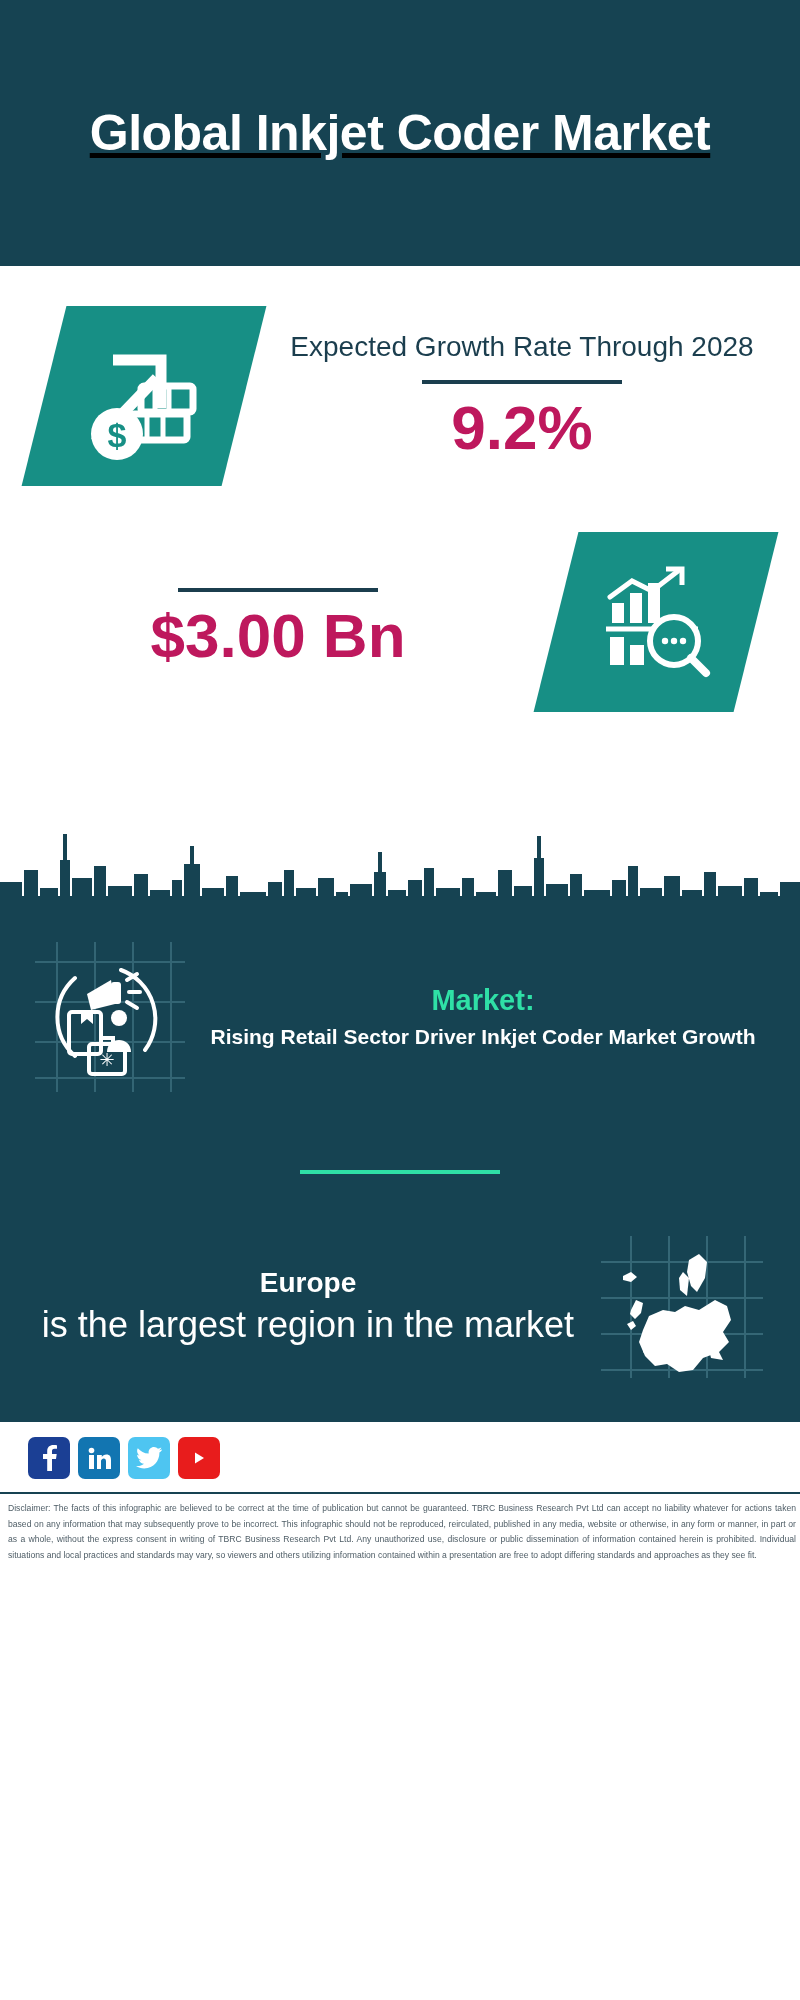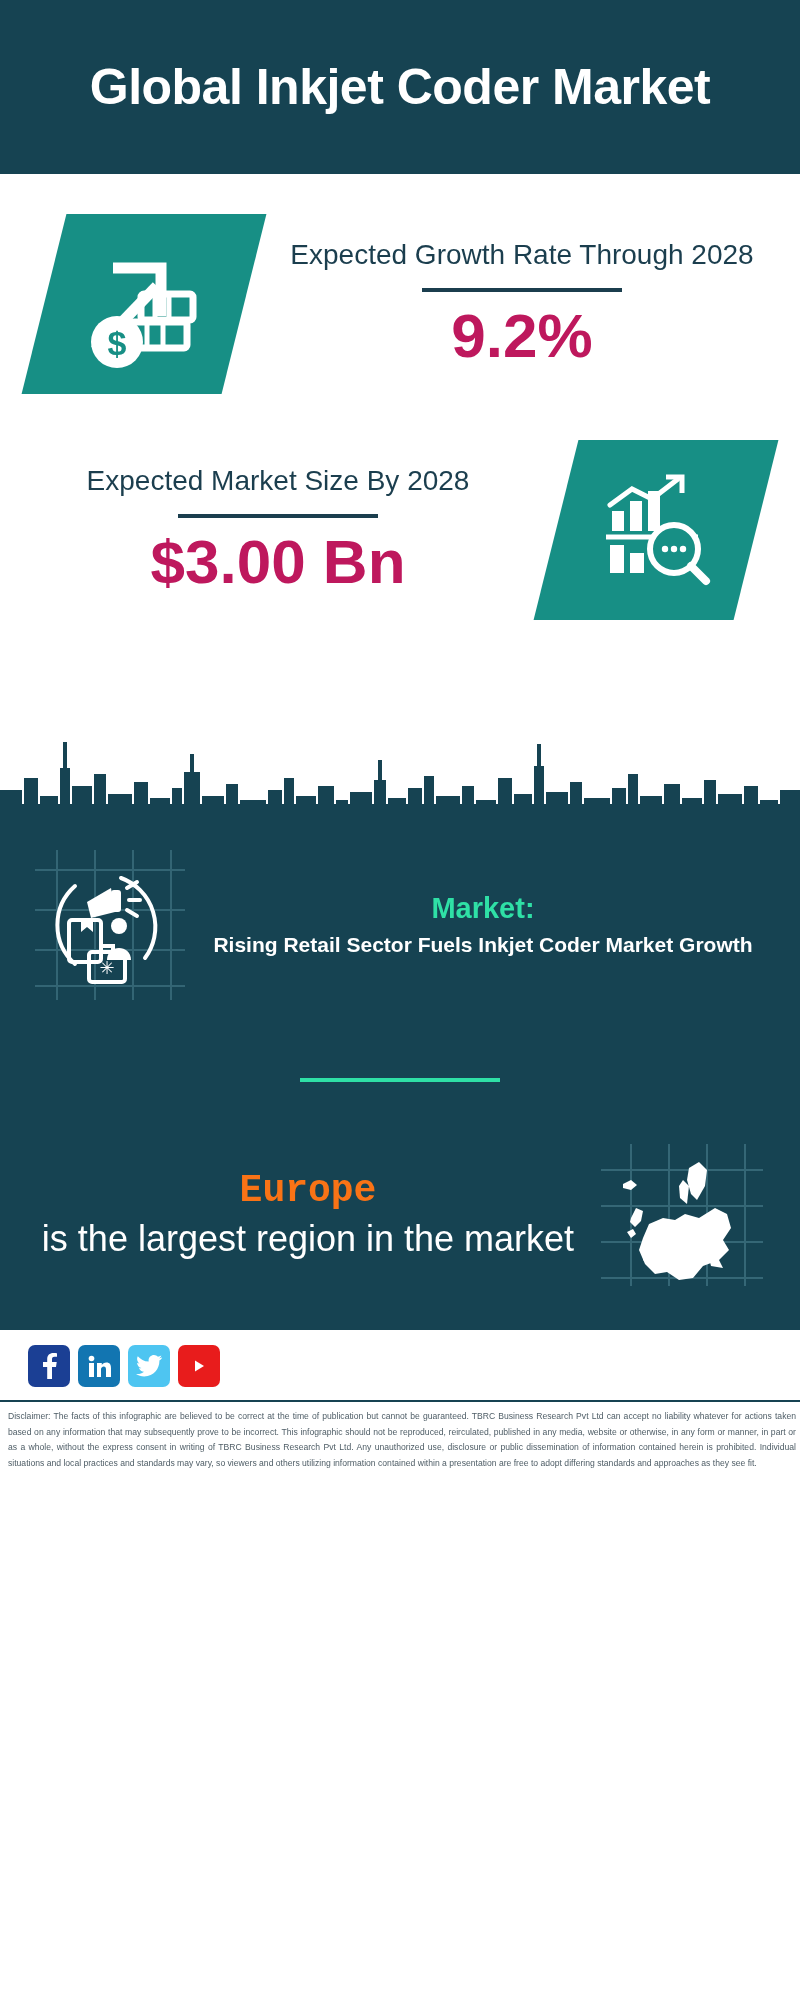--- a/index.html
+++ b/index.html
@@ -8,24 +8,25 @@
     font-family:"Liberation Sans", sans-serif;
     background:#ffffff;
     width:800px; height:2000px;
     position:relative;
     overflow:hidden;
   }
   .page { width:800px; height:2000px; position:relative; background:#ffffff; }
 
   
   .header {
-    height:174px;
+    height:266px;
     background:#164352;
     display:flex; align-items:center; justify-content:center;
     padding:0 40px;
+    text-decoration:underline;
   }
   .header-title {
     color:#ffffff;
     font-size:50px;
     font-weight:bold;
     line-height:1.22;
     text-align:center;
     letter-spacing:-0.5px;
   }
 
@@ -98,24 +99,23 @@
 
   .mid-divider {
     width:200px; height:4px;
     background:#2fe0a6;
     margin:68px auto 58px auto;
   }
 
   .region-row { display:flex; align-items:center; padding:0 28px; }
   .region-text { flex:1; text-align:center; padding-right:4px; }
   .region-name {
-    color:#f97316;
-    font-size:38px; font-weight:bold;
+    color:#ffffff;
+    font-size:28px; font-weight:bold;
     line-height:1.3;
-    font-family:Liberation Mono, monospace;
   }
   .region-sub {
     color:#ffffff;
     font-size:36px;
     line-height:1.35;
     font-weight:normal;
   }
   .region-map { flex:0 0 180px; height:150px; display:flex; align-items:center; justify-content:center; }
 
   
@@ -180,21 +180,20 @@
       </div>
       <div class="stat-text">
         <div class="stat-label">Expected Growth Rate Through 2028</div>
         <div class="rule"></div>
         <div class="stat-value">9.2%</div>
       </div>
     </div>
 
     <div class="stat-row second" style="padding-top:46px;">
       <div class="stat-text">
-        <div class="stat-label">Expected Market Size By 2028</div>
         <div class="rule"></div>
         <div class="stat-value">$3.00 Bn</div>
       </div>
       <div class="icon-tile" style="margin-right:44px;">
         <div class="inner">
           <svg width="140" height="130" viewBox="0 0 140 130" fill="none">
 
             <rect x="26" y="46" width="12" height="20" fill="#ffffff"></rect>
             <rect x="44" y="36" width="12" height="30" fill="#ffffff"></rect>
             <rect x="62" y="26" width="12" height="40" fill="#ffffff"></rect>
@@ -303,21 +302,21 @@
           <circle cx="84" cy="76" r="8" fill="#ffffff"></circle>
           <path d="M72 110 C72 94 96 94 96 110 Z" fill="#ffffff"></path>
 
           <rect x="54" y="102" width="36" height="30" rx="3" stroke="#ffffff" stroke-width="4" fill="none"></rect>
           <path d="M66 102 V96 H78 V102" stroke="#ffffff" stroke-width="4" fill="none"></path>
           <text x="72" y="124" font-family="Liberation Sans, sans-serif" font-size="18" fill="#ffffff" text-anchor="middle">✳</text>
         </svg>
       </div>
       <div class="driver-text">
         <div class="driver-heading">Market:</div>
-        <div class="driver-body">Rising Retail Sector Fuels Inkjet Coder Market Growth</div>
+        <div class="driver-body">Rising Retail Sector Driver Inkjet Coder Market Growth</div>
       </div>
     </div>
 
     <div class="mid-divider"></div>
 
     <div class="region-row">
       <div class="region-text">
         <div class="region-name">Europe</div>
         <div class="region-sub">is the largest region in the market</div>
       </div>

